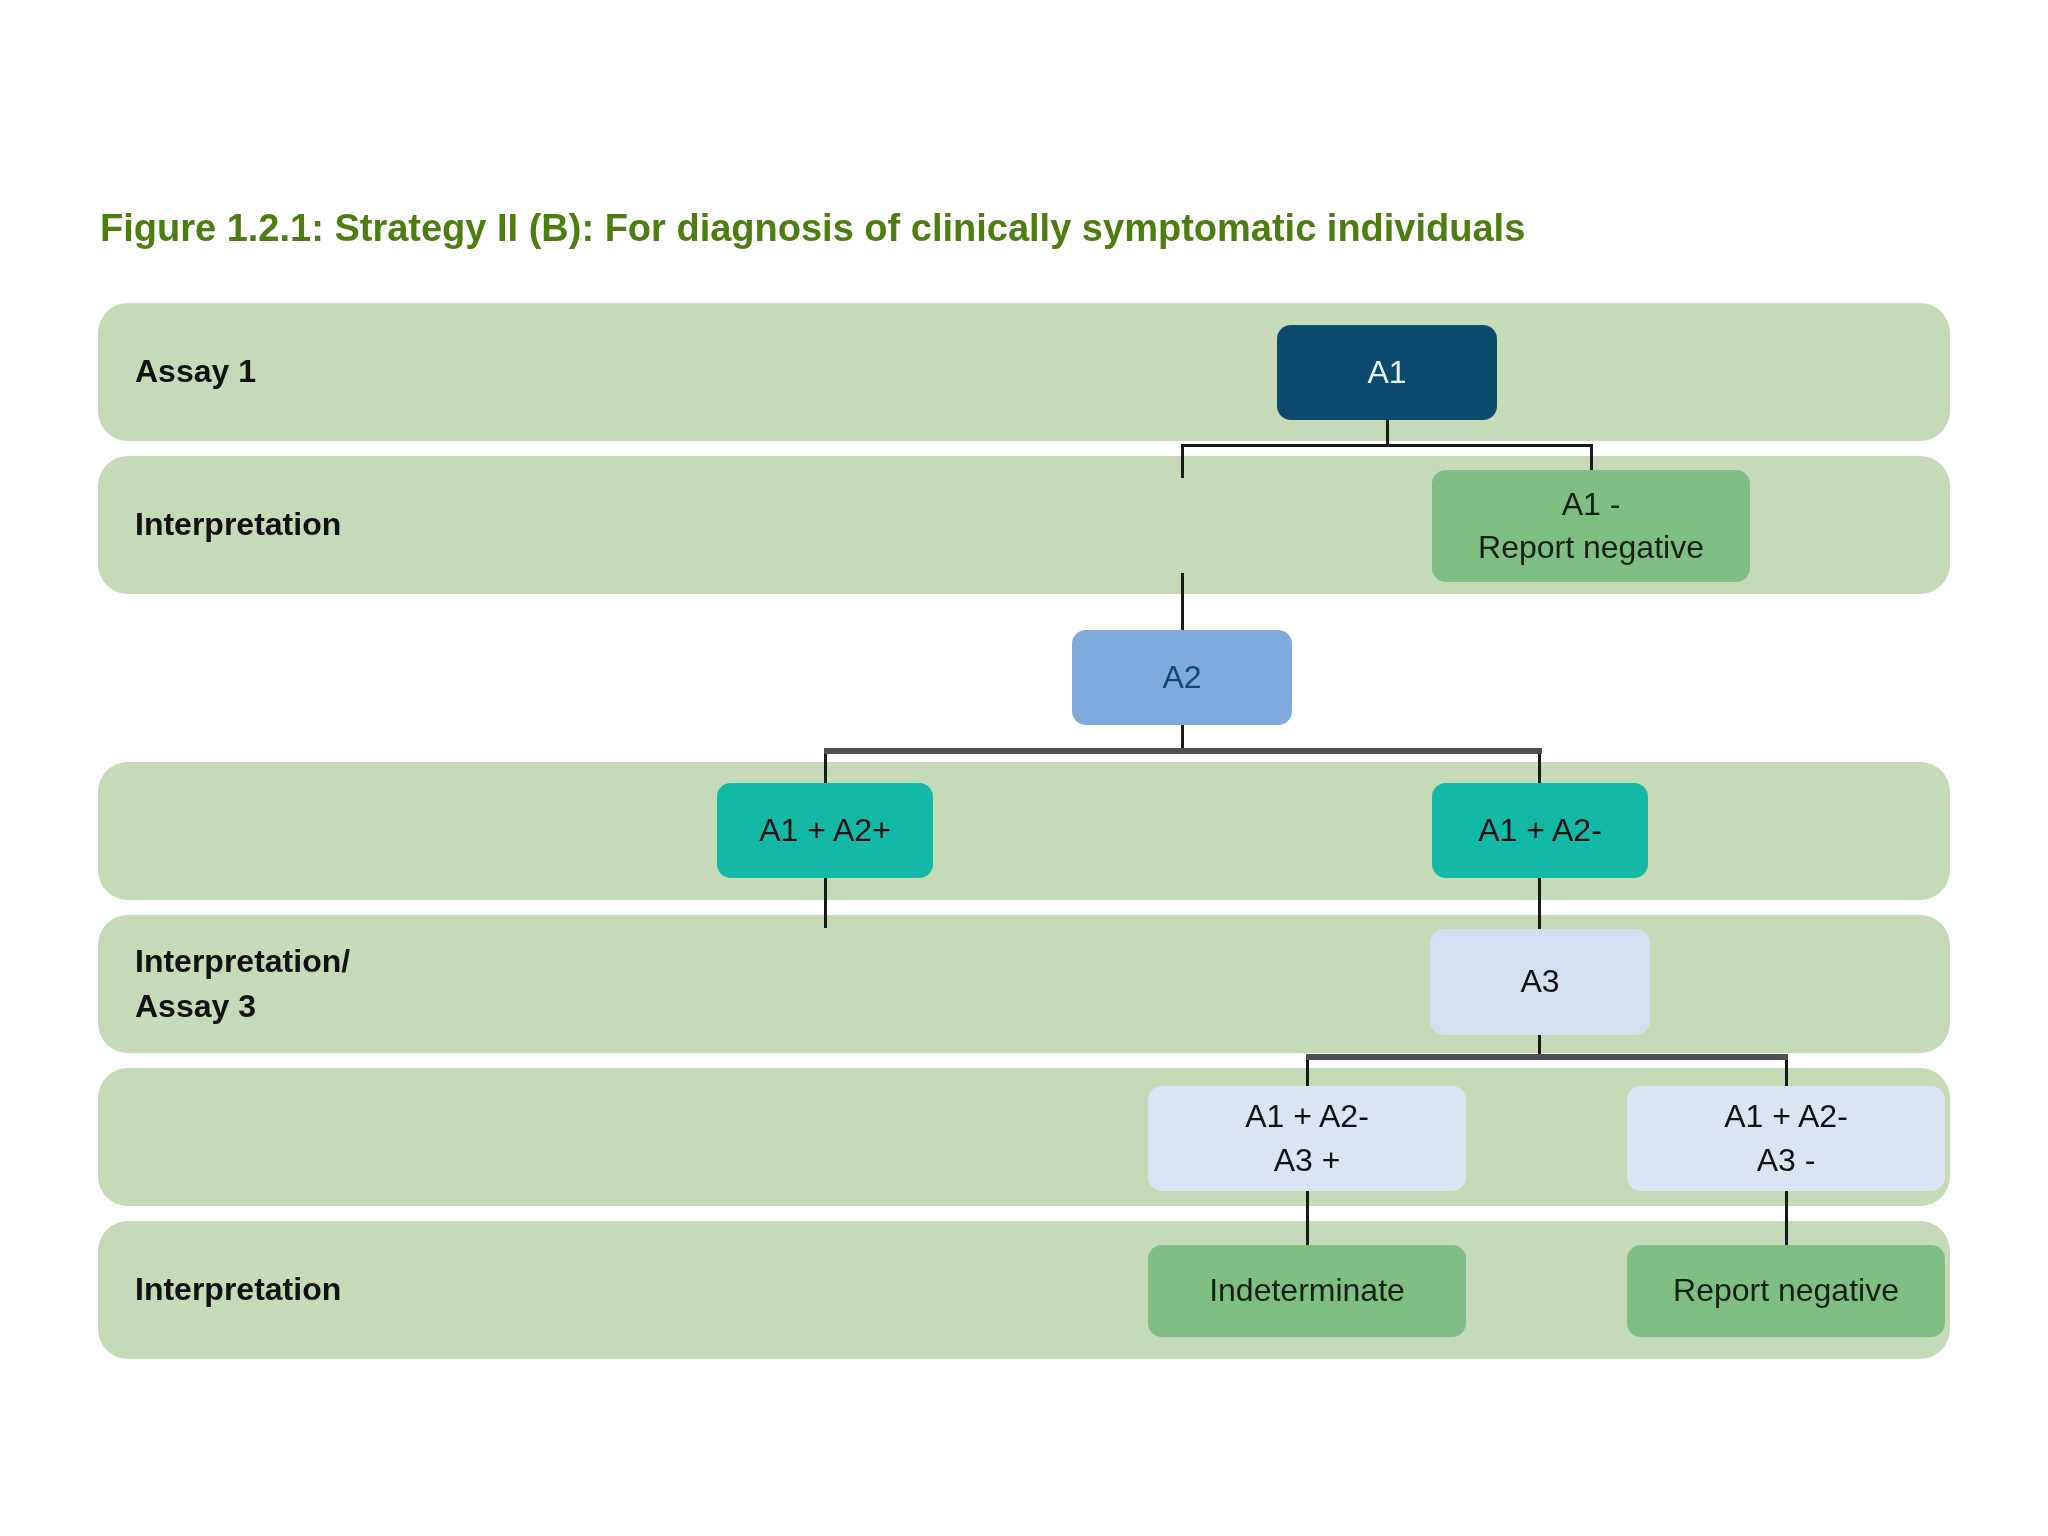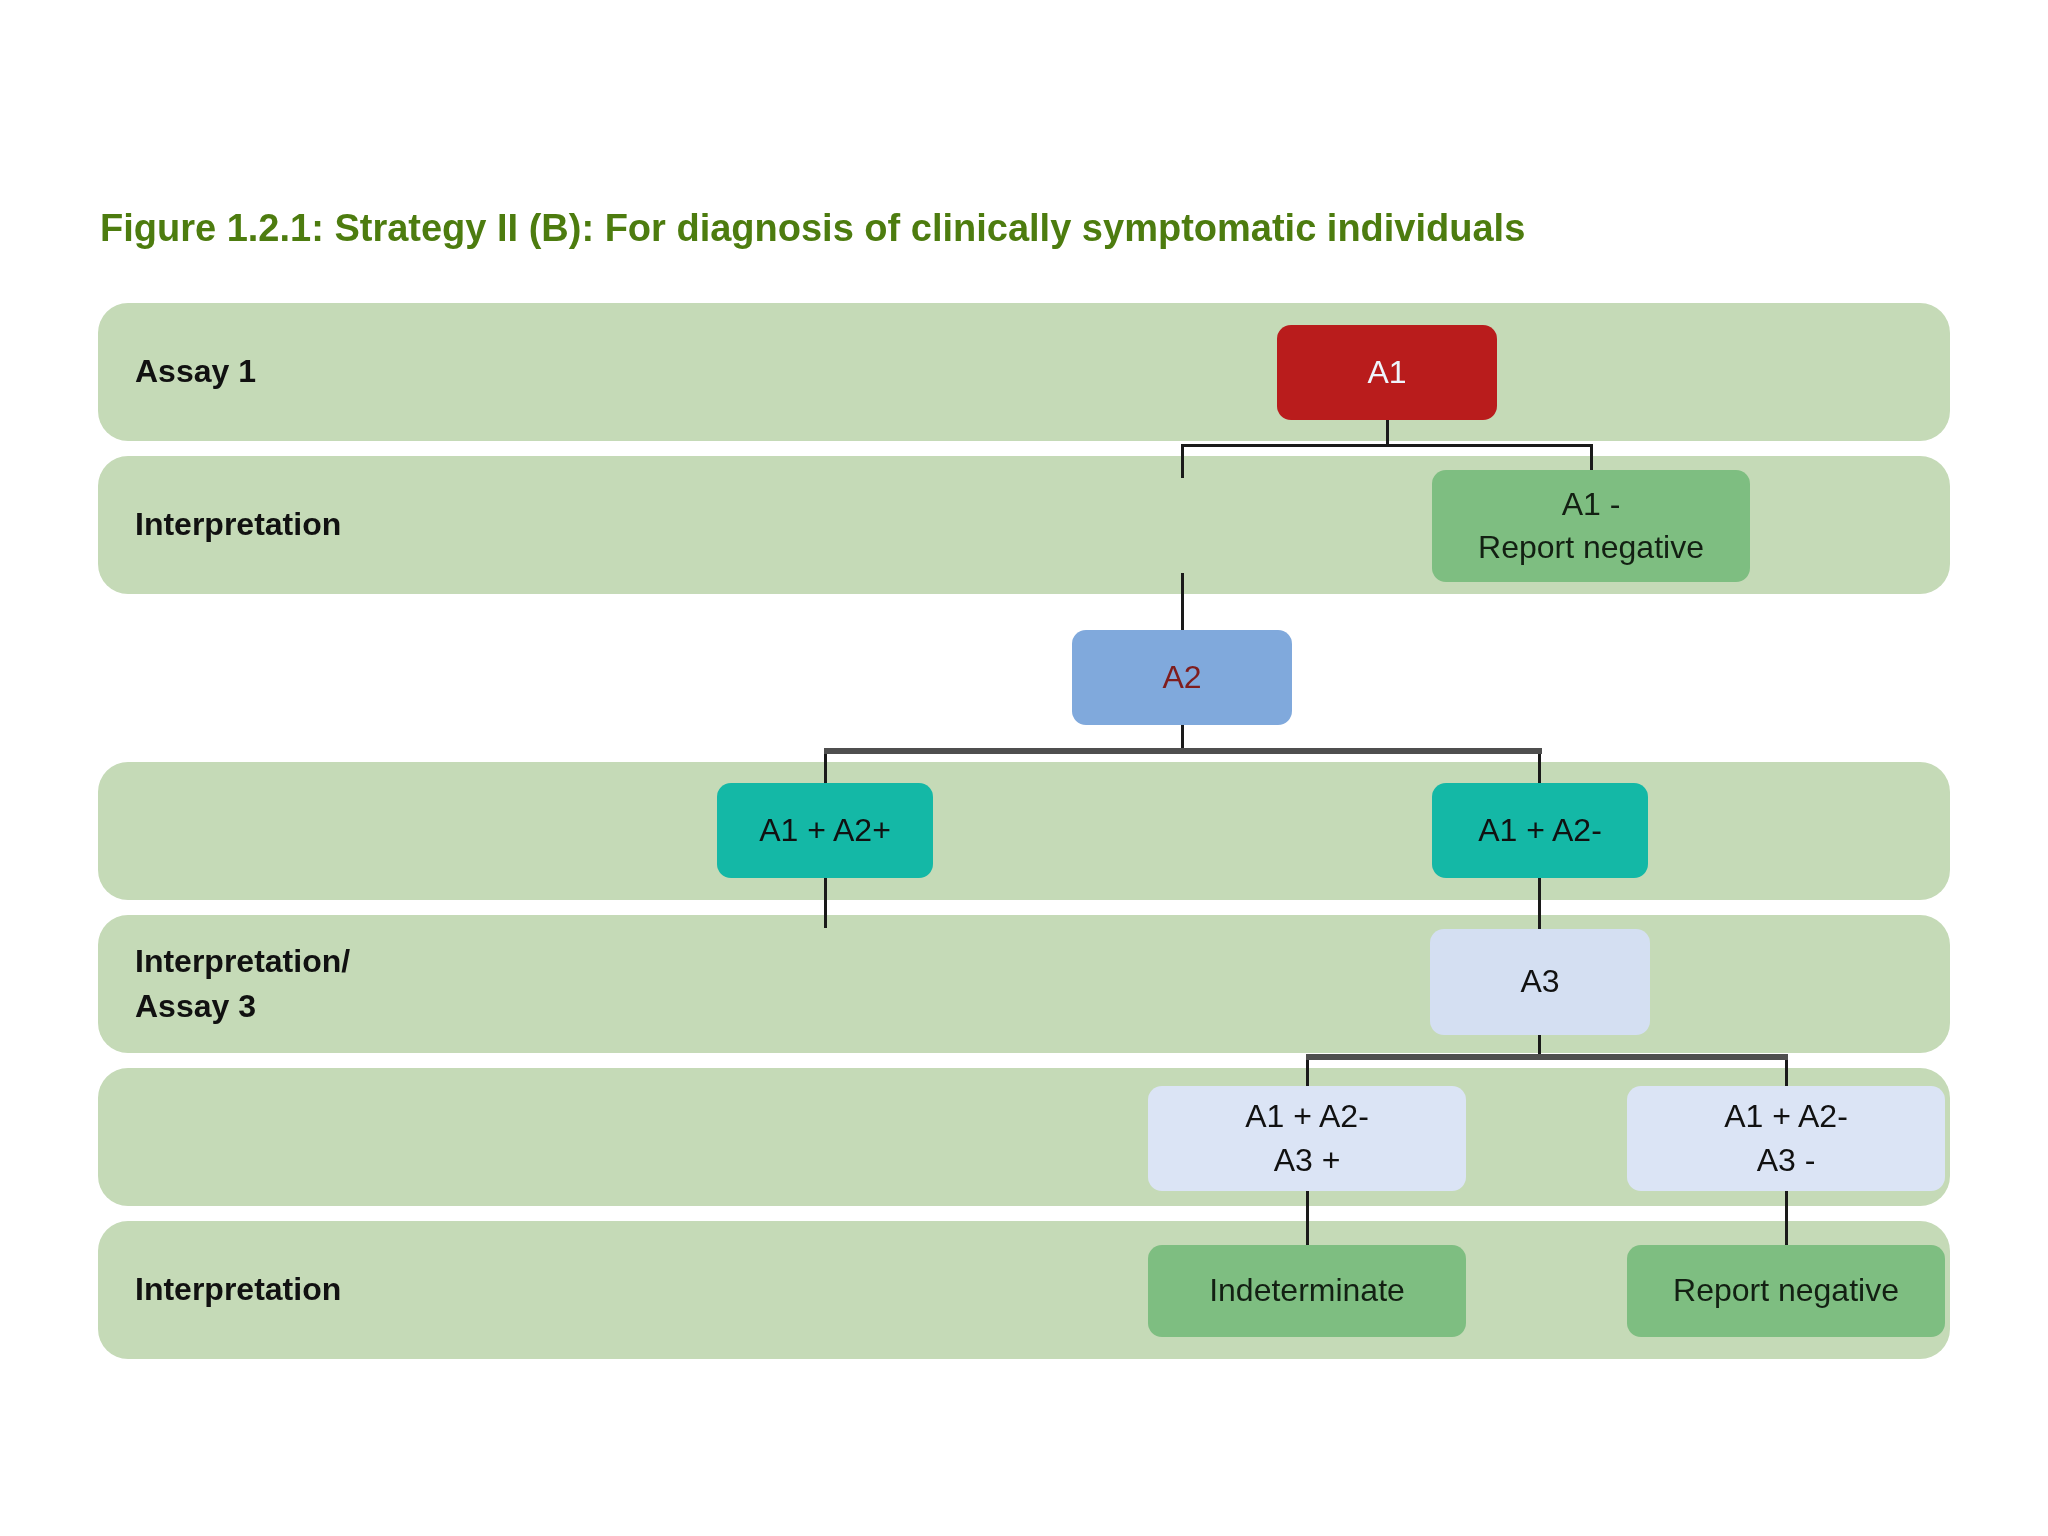--- a/index.html
+++ b/index.html
@@ -22,23 +22,23 @@
   }
   .vline{position:absolute;width:3px;background:#1a1a1a;z-index:2;}
   .hline{position:absolute;height:3px;background:#1a1a1a;z-index:2;}
   .hbar{position:absolute;height:6px;background:#4f4f4f;z-index:2;}
   .node{
     position:absolute;z-index:3;border-radius:14px;
     display:flex;flex-direction:column;align-items:center;justify-content:center;
     font-size:32px;text-align:center;line-height:1.35;
   }
   .node .ln{display:block;}
-  .blue-strong{background:#b91c1c;color:#eef5fc;}
+  .blue-strong{background:#0c4a6e;color:#eef5fc;}
   .blue-medium{background:#5295d3;color:#eef5fc;}
-  .blue-soft{background:#80a9dc;color:#7f1d1d;}
+  .blue-soft{background:#80a9dc;color:#0c4a6e;}
   .blue-light{background:#14b8a6;color:#111;}
   .blue-pale{background:#d4dff2;color:#111;}
   .blue-paler{background:#dbe4f5;color:#111;}
   .green{background:#7ebe81;color:#132013;}
 </style>
 </head>
 <body>
 
 <div class="page">
 

